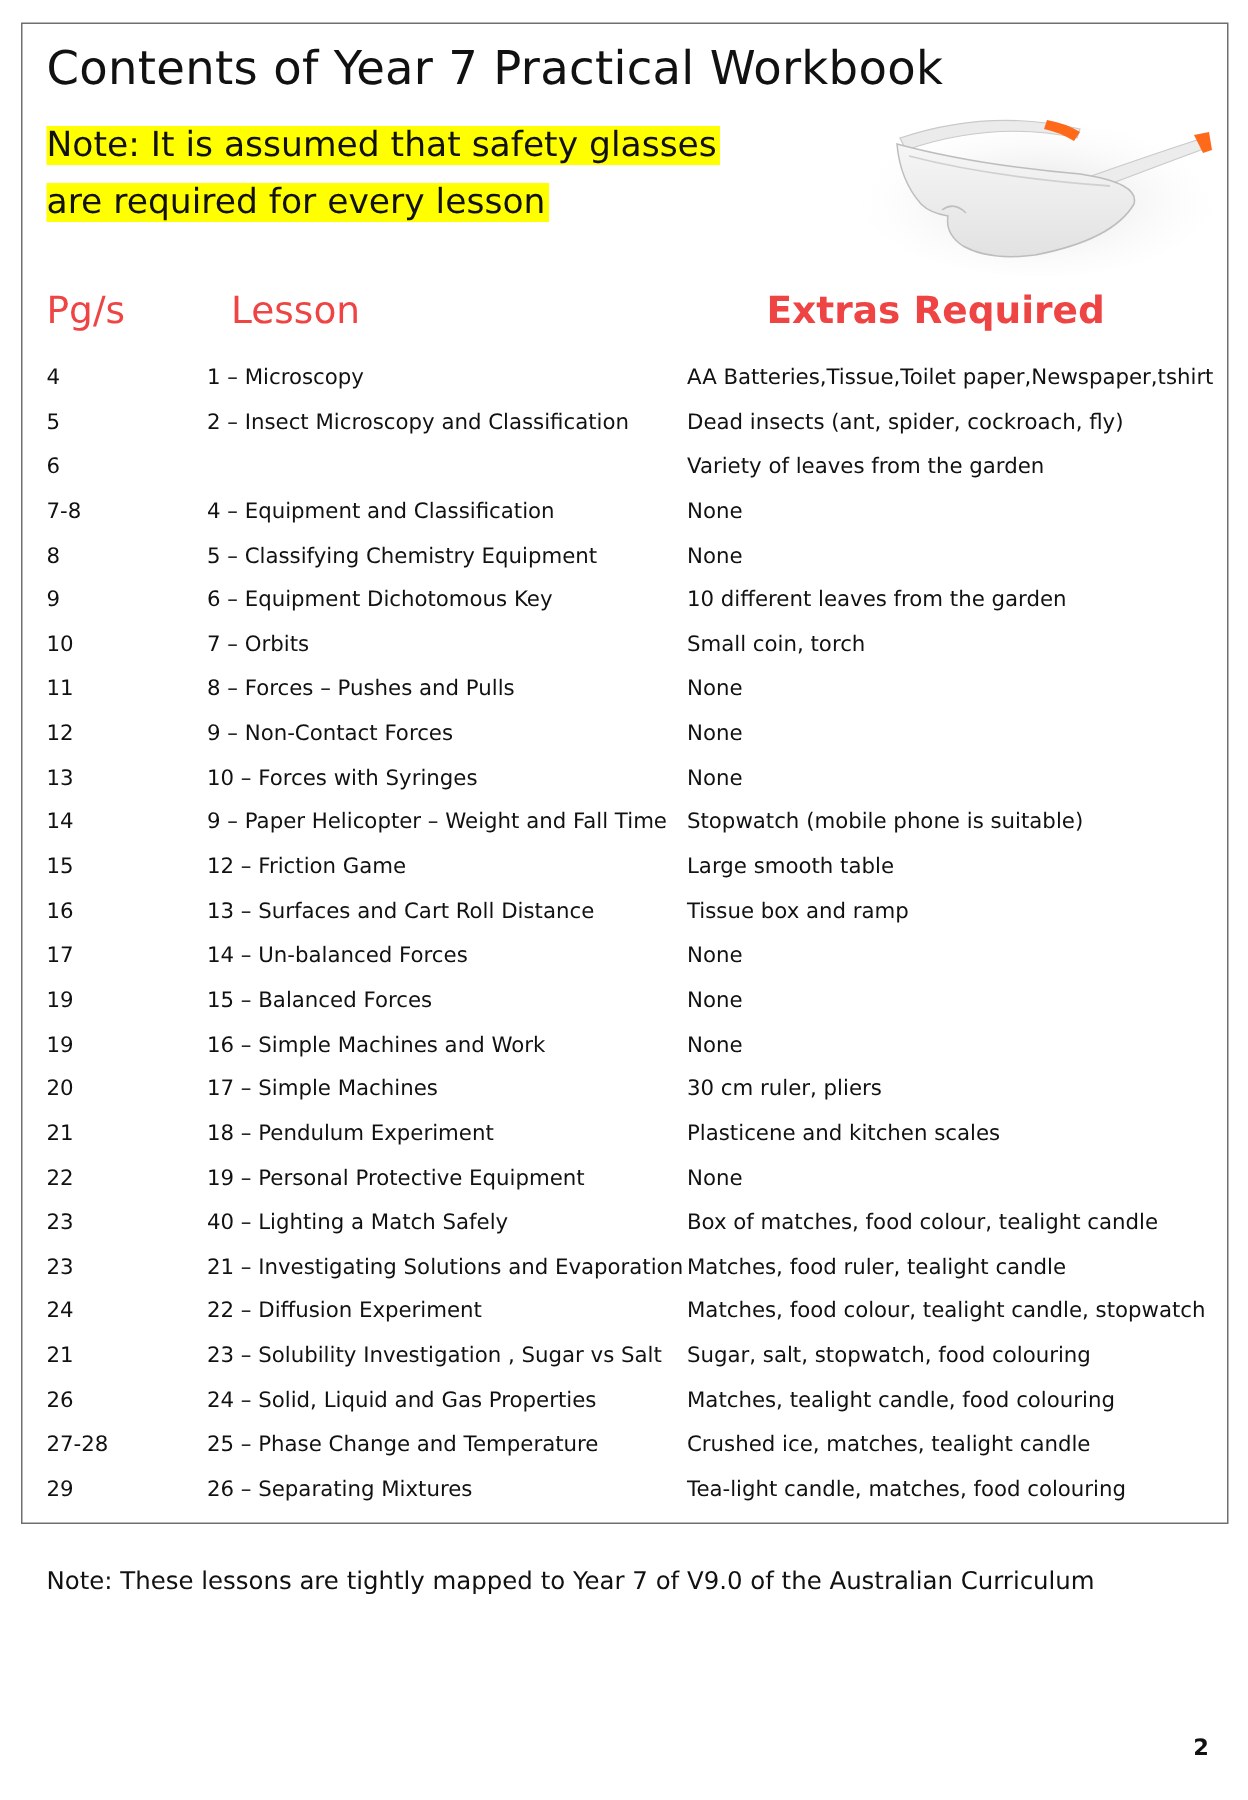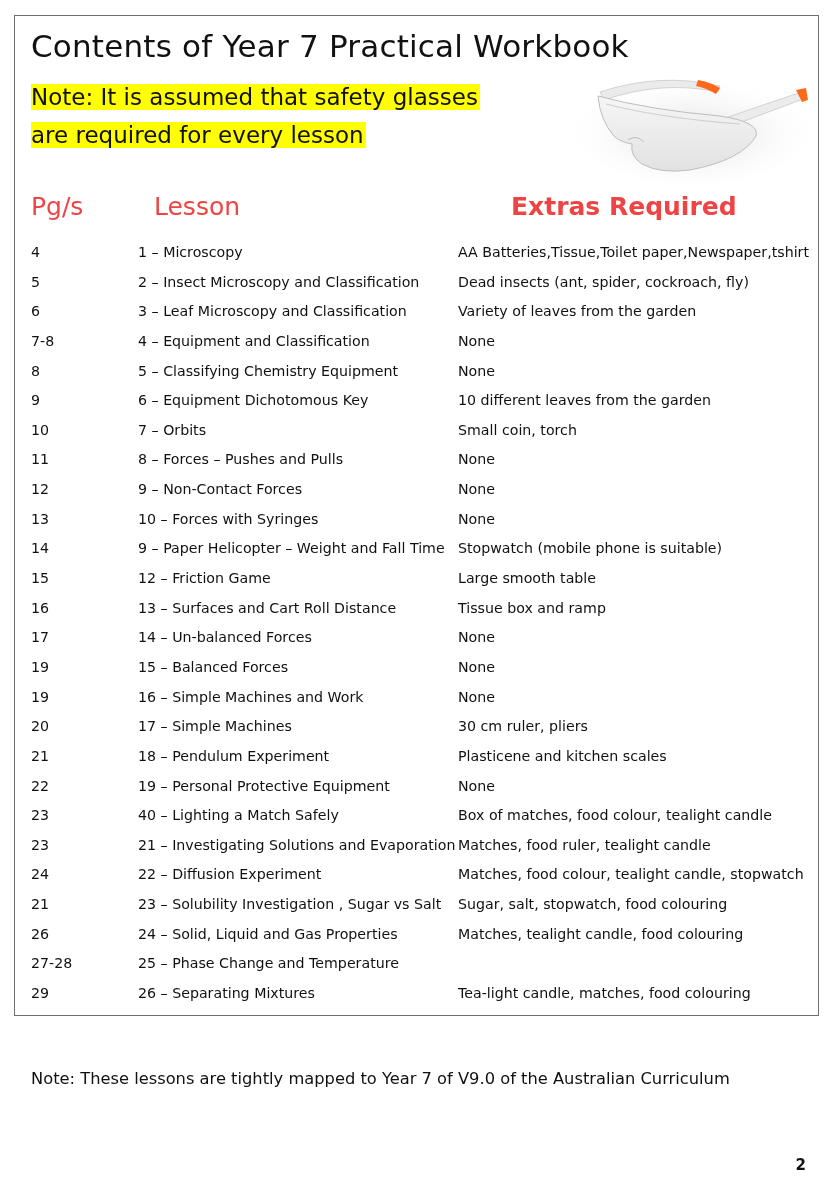--- a/index.html
+++ b/index.html
@@ -18,21 +18,21 @@
     .hdr { position: absolute; top: 176px; font-size: 25px; color: #ef4444; white-space: nowrap; }
     .hdr.pg { left: 16px; }
     .hdr.lesson { left: 139px; }
     .hdr.extras { left: 496px; font-weight: bold; }
     .rows { position: absolute; left: 0; top: 226px; width: 100%; }
     .row { position: relative; height: 29.65px; font-size: 14.2px; white-space: nowrap; }
     .row .c { position: absolute; top: 2px; }
     .row .pg { left: 16px; }
     .row .ls { left: 123px; }
     .row .ex { left: 443px; }
-    .note-bottom { position: absolute; left: 16px; top: 1028px; font-size: 16.3px; white-space: nowrap; margin-top: 25px; }
+    .note-bottom { position: absolute; left: 16px; top: 1028px; font-size: 16.3px; white-space: nowrap; }
     .pagenum { position: absolute; right: 12px; top: 1140px; font-size: 15px; font-weight: bold; }
   </style>
 </head>
 <body>
 
 <div class="page">
   <div class="title">Contents of Year 7 Practical Workbook</div>
 
   <div class="note-top">
     <span>Note: It is assumed that safety glasses</span><br>
@@ -73,21 +73,20 @@
         <span class="c ls">1 – Microscopy</span>
         <span class="c ex">AA Batteries,Tissue,Toilet paper,Newspaper,tshirt</span>
       </div>
     <div class="row">
         <span class="c pg">5</span>
         <span class="c ls">2 – Insect Microscopy and Classification</span>
         <span class="c ex">Dead insects (ant, spider, cockroach, fly)</span>
       </div>
     <div class="row">
         <span class="c pg">6</span>
-        <span class="c ls">3 – Leaf Microscopy and Classification</span>
         <span class="c ex">Variety of leaves from the garden</span>
       </div>
     <div class="row">
         <span class="c pg">7-8</span>
         <span class="c ls">4 – Equipment and Classification</span>
         <span class="c ex">None</span>
       </div>
     <div class="row">
         <span class="c pg">8</span>
         <span class="c ls">5 – Classifying Chemistry Equipment</span>
@@ -184,20 +183,21 @@
         <span class="c ex">Sugar, salt, stopwatch, food colouring</span>
       </div>
     <div class="row">
         <span class="c pg">26</span>
         <span class="c ls">24 – Solid, Liquid and Gas Properties</span>
         <span class="c ex">Matches, tealight candle, food colouring</span>
       </div>
     <div class="row">
         <span class="c pg">27-28</span>
         <span class="c ls">25 – Phase Change and Temperature</span>
+        <span class="c ex">Crushed ice, matches, tealight candle</span>
       </div>
     <div class="row">
         <span class="c pg">29</span>
         <span class="c ls">26 – Separating Mixtures</span>
         <span class="c ex">Tea-light candle, matches, food colouring</span>
       </div>
   </div>
 
   <div class="note-bottom">Note: These lessons are tightly mapped to Year 7 of V9.0 of the Australian Curriculum</div>
   <div class="pagenum">2</div>

